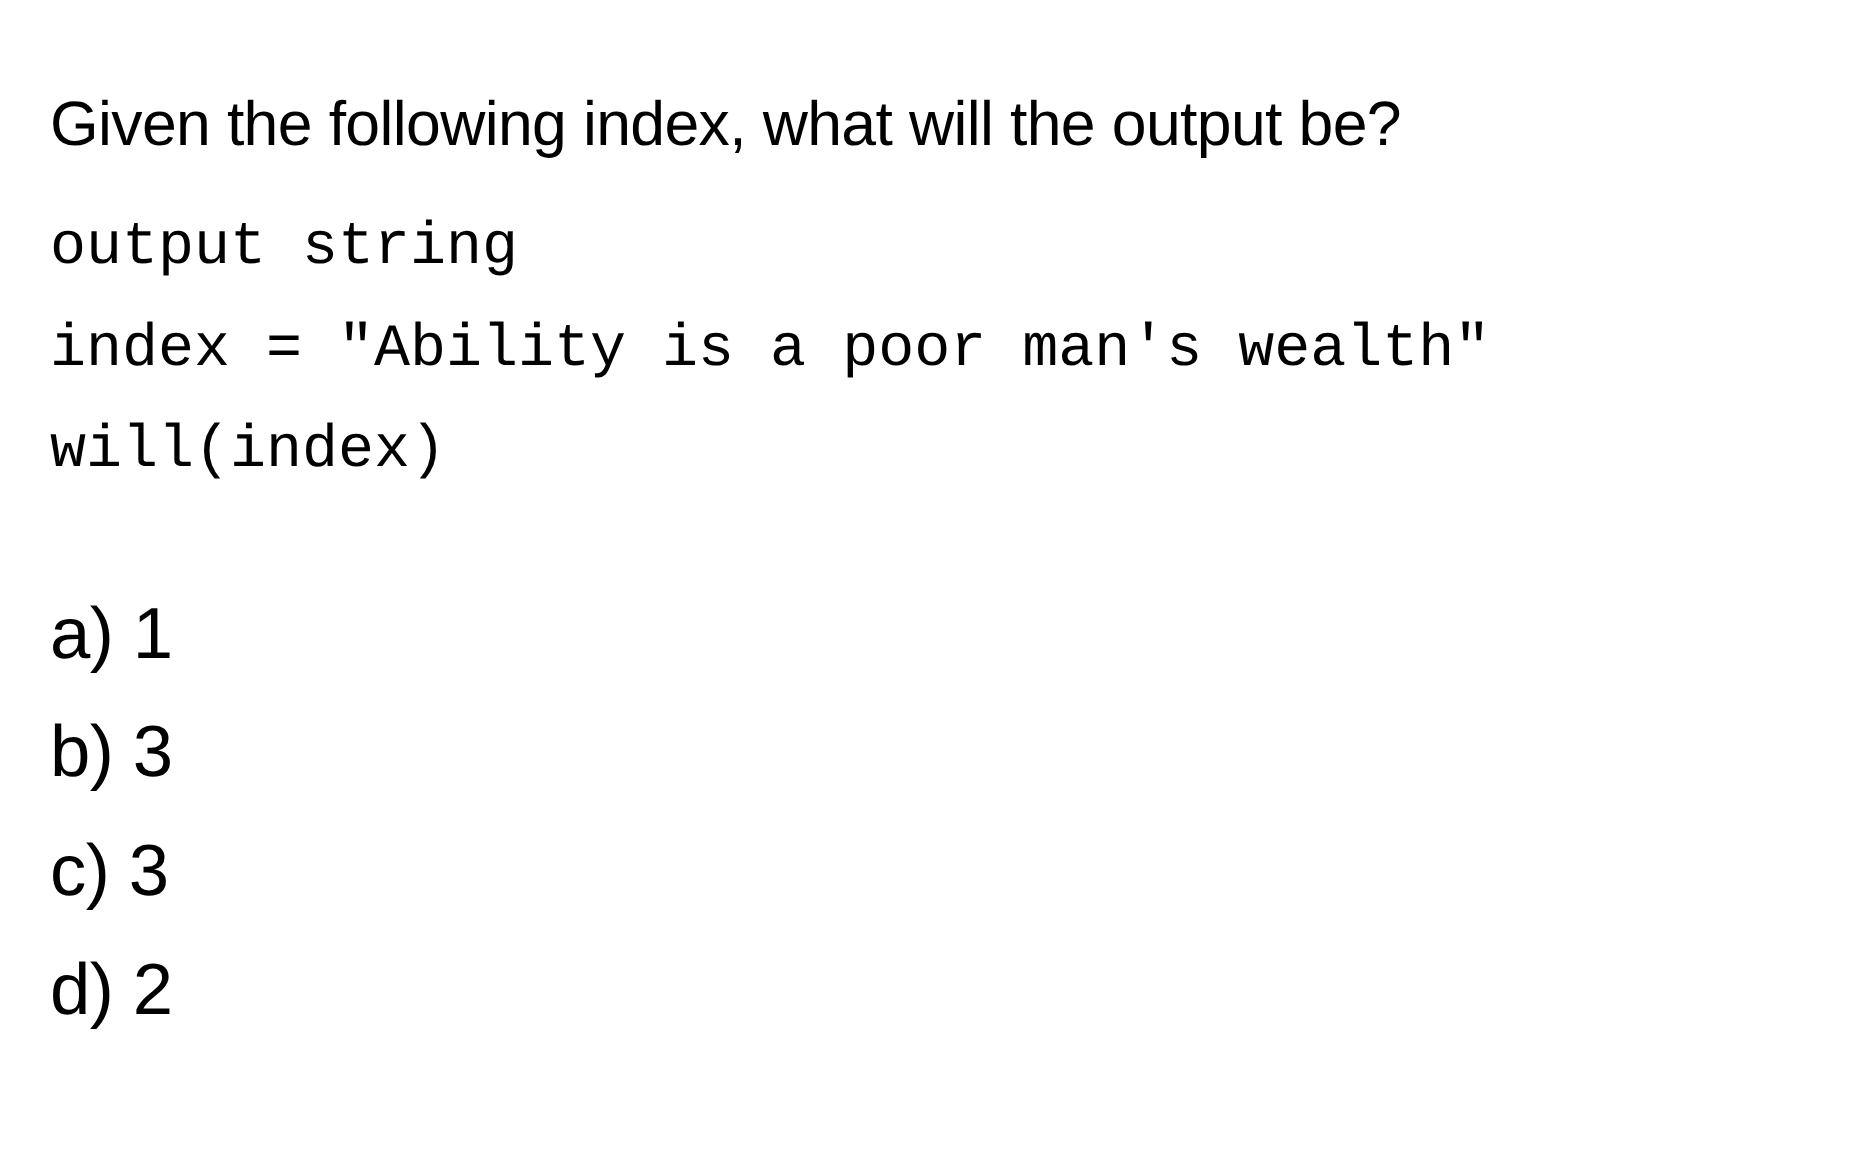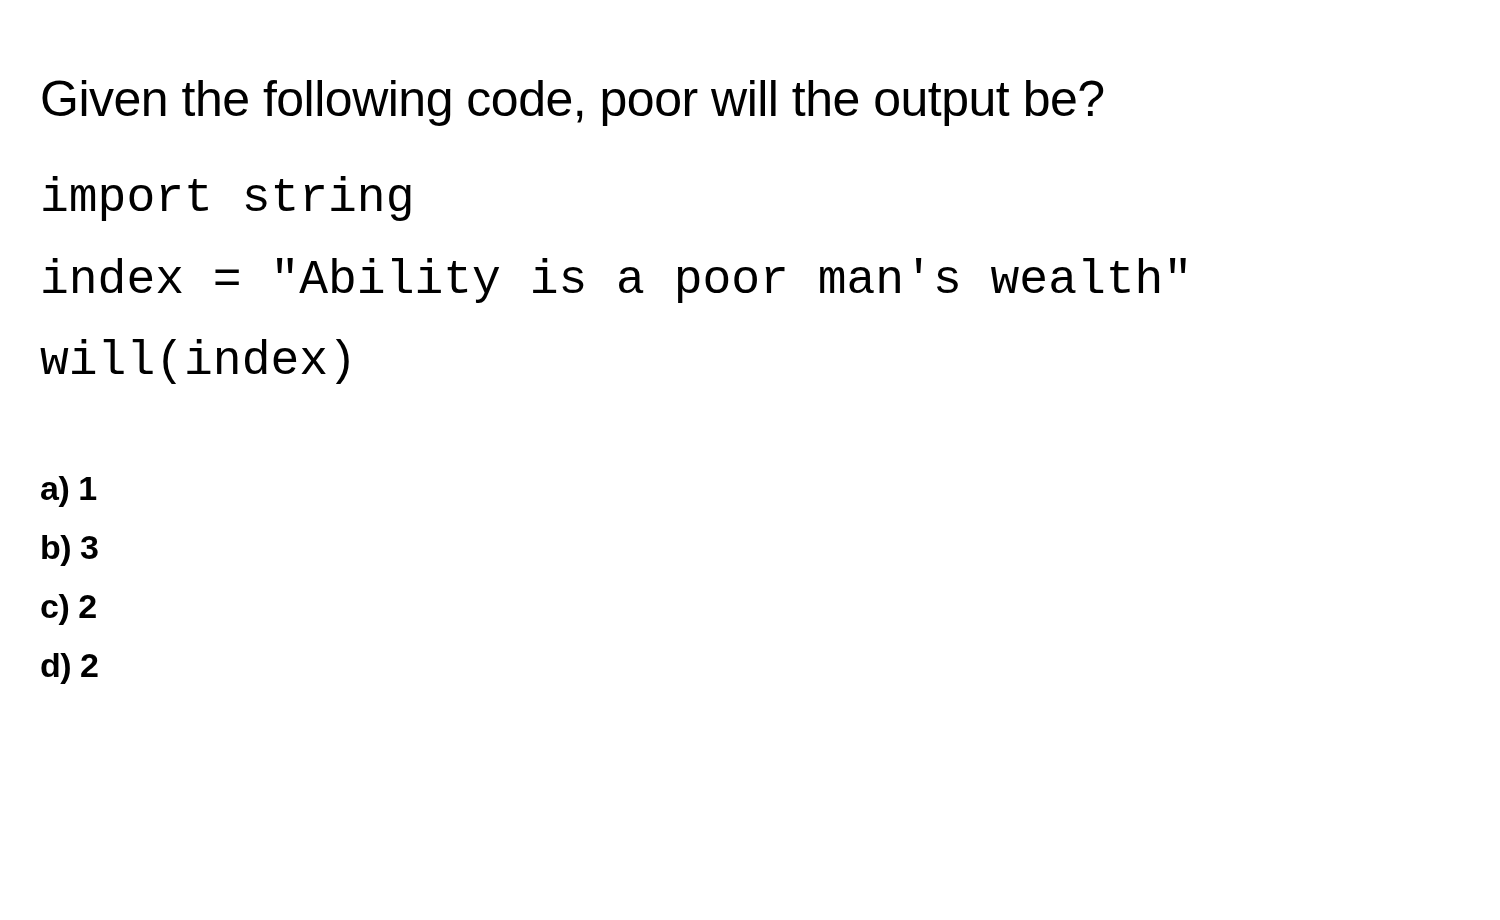--- a/index.html
+++ b/index.html
@@ -27,39 +27,38 @@
       font-size: 48px;
       line-height: 1.7;
       white-space: nowrap;
       margin-bottom: 60px;
       letter-spacing: 0px;
     }
     .code-line {
       display: block;
     }
     .options {
-      font-size: 34px;
+      font-size: 58px;
       line-height: 1.5;
       letter-spacing: -0.5px;
-      font-weight: bold;
     }
     .option {
       display: block;
       margin-bottom: 8px;
     }
   </style>
 </head>
 <body>
 
-<div class="question-text">Given the following code, poor will the output be?</div>
+<div class="question-text">Given the following index, what will the output be?</div>
 
 <div class="code-block">
-  <span class="code-line">import string</span>
+  <span class="code-line">output string</span>
   <span class="code-line">index = "Ability is a poor man's wealth"</span>
   <span class="code-line">will(index)</span>
 </div>
 
 <div class="options">
   <span class="option">a) 1</span>
   <span class="option">b) 3</span>
-  <span class="option">c) 2</span>
+  <span class="option">c) 3</span>
   <span class="option">d) 2</span>
 </div>
 
 </body></html>

